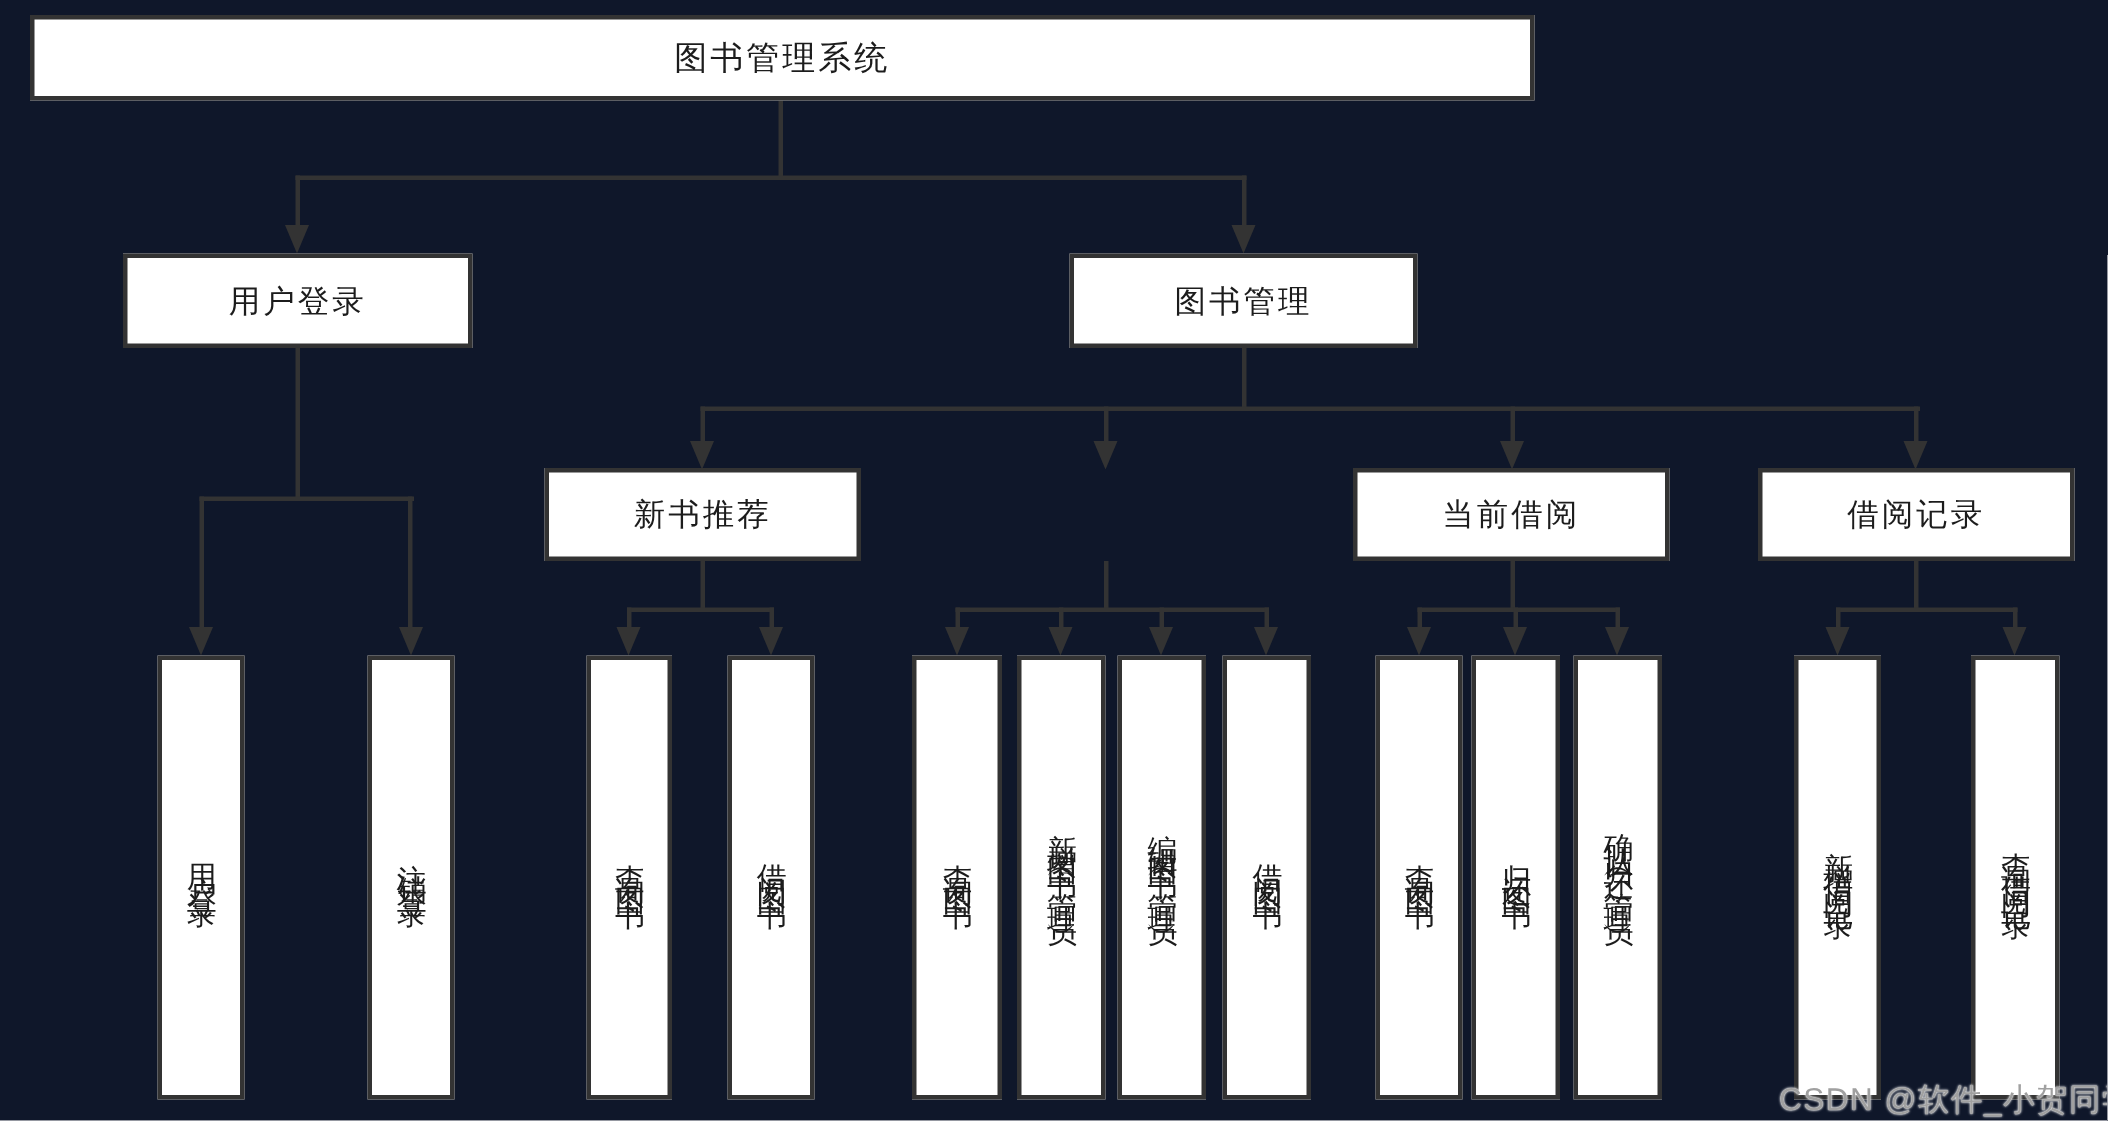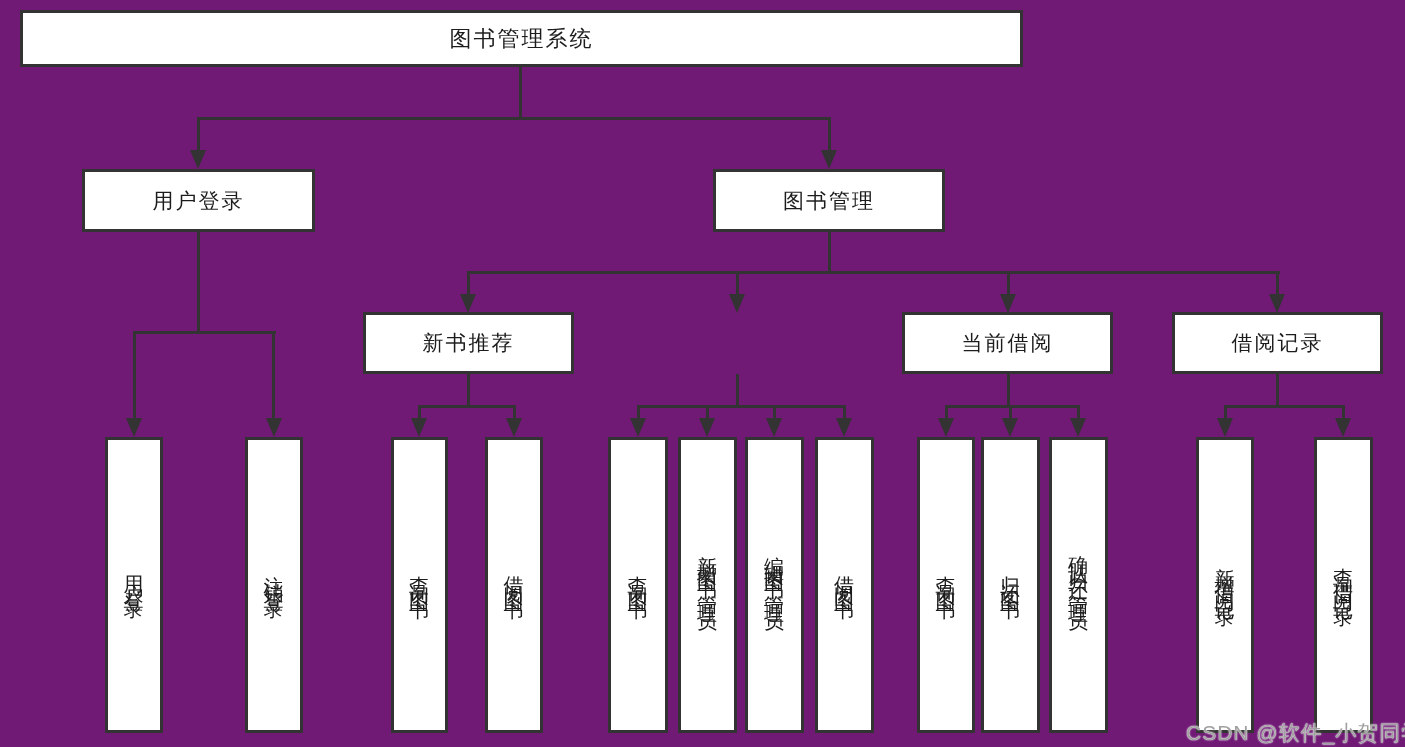--- a/index.html
+++ b/index.html
@@ -1,21 +1,21 @@
 <!DOCTYPE html>
 <html><head>
 <meta charset="utf-8">
 <title>图书管理系统</title>
 <style>
   html, body { margin: 0; padding: 0; background: #ffffff; }
   .canvas {
     position: relative;
     width: 1405px;
     height: 747px;
-    background: #701a75;
+    background: #0f172a;
     font-family: "Liberation Sans", "DejaVu Sans", sans-serif;
     overflow: hidden;
   }
   .box {
     position: absolute;
     box-sizing: border-box;
     border: 3px solid #333333;
     background: #ffffff;
     display: flex;
     align-items: center;

